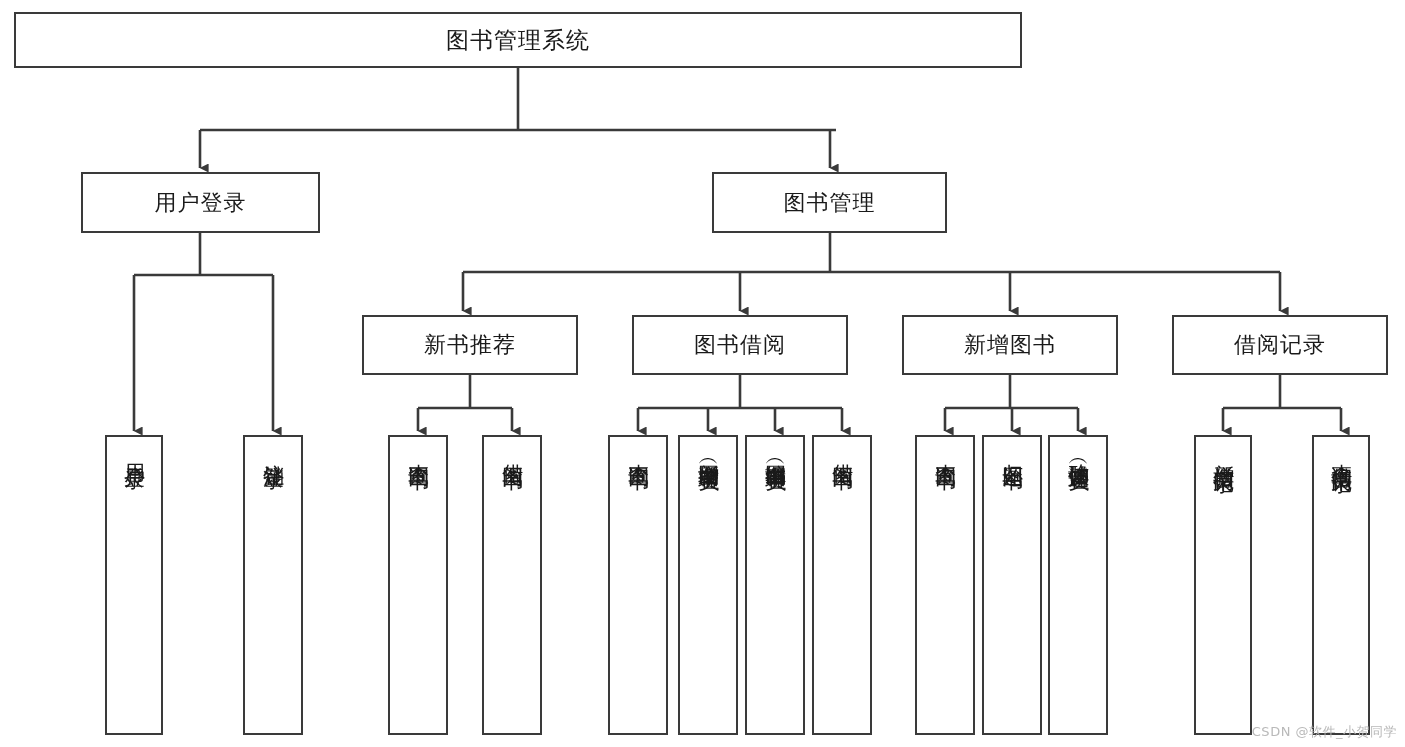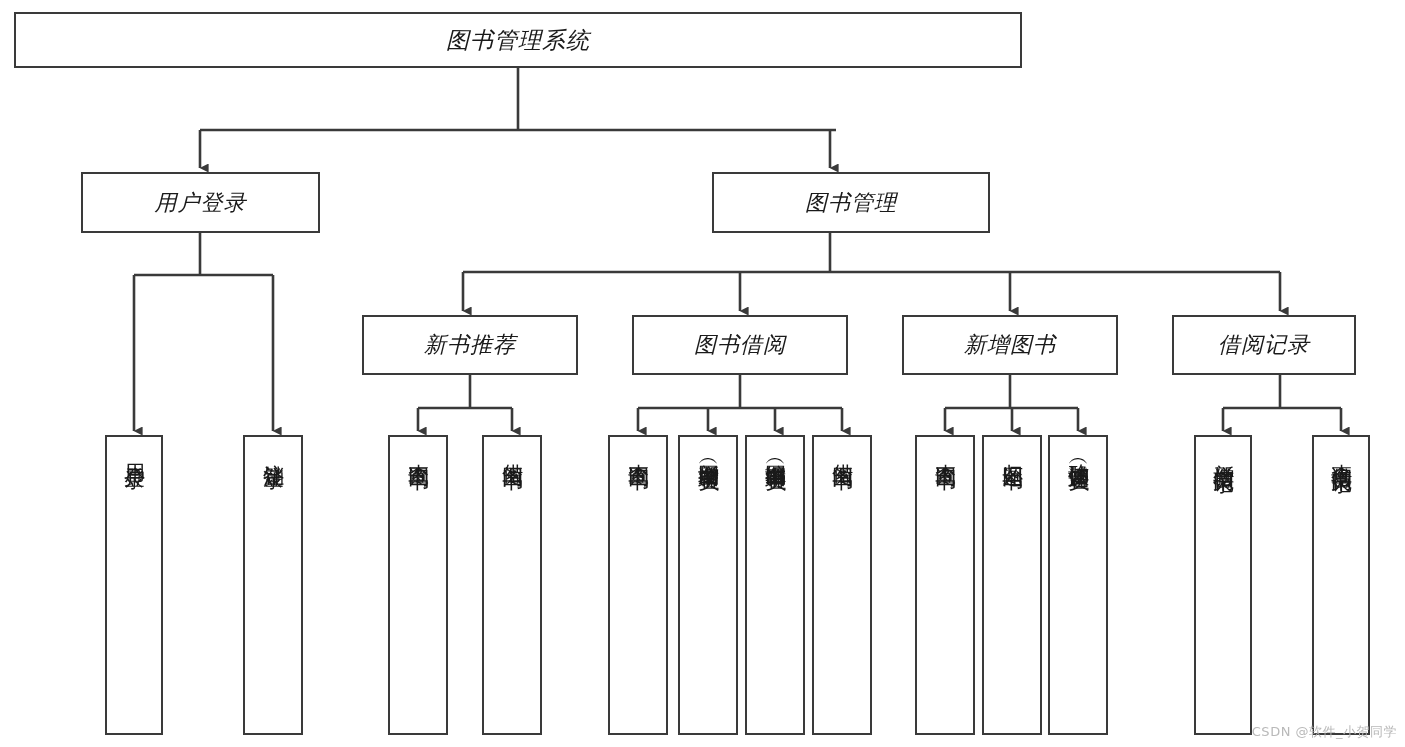--- a/index.html
+++ b/index.html
@@ -30,21 +30,20 @@
     border: 2px solid #3a3a3a;
     background: #ffffff;
     display: flex;
     align-items: center;
     justify-content: center;
     color: #1a1a1a;
   }
   .node.horiz {
     font-size: 22px;
     letter-spacing: 1px;
-    font-style: italic;
   }
   .node.root {
     font-size: 23px;
   }
   .node.leaf {
     align-items: flex-start;
     justify-content: center;
     padding-top: 10px;
   }
   .leaf-label {
@@ -123,34 +122,34 @@
     </g>
   </svg>
 
   <div class="node horiz root" style="left: 14px; top: 12px; width: 1008px; height: 56px;">
     <span>图书管理系统</span>
   </div>
 
   <div class="node horiz" style="left: 81px; top: 172px; width: 239px; height: 61px;">
     <span>用户登录</span>
   </div>
-  <div class="node horiz" style="left: 712px; top: 172px; width: 278px; height: 61px;">
+  <div class="node horiz" style="left: 712px; top: 172px; width: 235px; height: 61px;">
     <span>图书管理</span>
   </div>
 
   <div class="node horiz" style="left: 362px; top: 315px; width: 216px; height: 60px; text-align: right;">
     <span>新书推荐</span>
   </div>
   <div class="node horiz" style="left: 632px; top: 315px; width: 216px; height: 60px;">
     <span>图书借阅</span>
   </div>
   <div class="node horiz" style="left: 902px; top: 315px; width: 216px; height: 60px;">
     <span>新增图书</span>
   </div>
-  <div class="node horiz" style="left: 1172px; top: 315px; width: 184px; height: 60px;">
+  <div class="node horiz" style="left: 1172px; top: 315px; width: 216px; height: 60px;">
     <span>借阅记录</span>
   </div>
 
   <div class="node leaf" style="left: 105px; top: 435px; width: 58px; height: 300px;">
     <span class="leaf-label">用户登录</span>
   </div>
   <div class="node leaf" style="left: 243px; top: 435px; width: 60px; height: 300px;">
     <span class="leaf-label">注销登录</span>
   </div>
   <div class="node leaf" style="left: 388px; top: 435px; width: 60px; height: 300px;">

